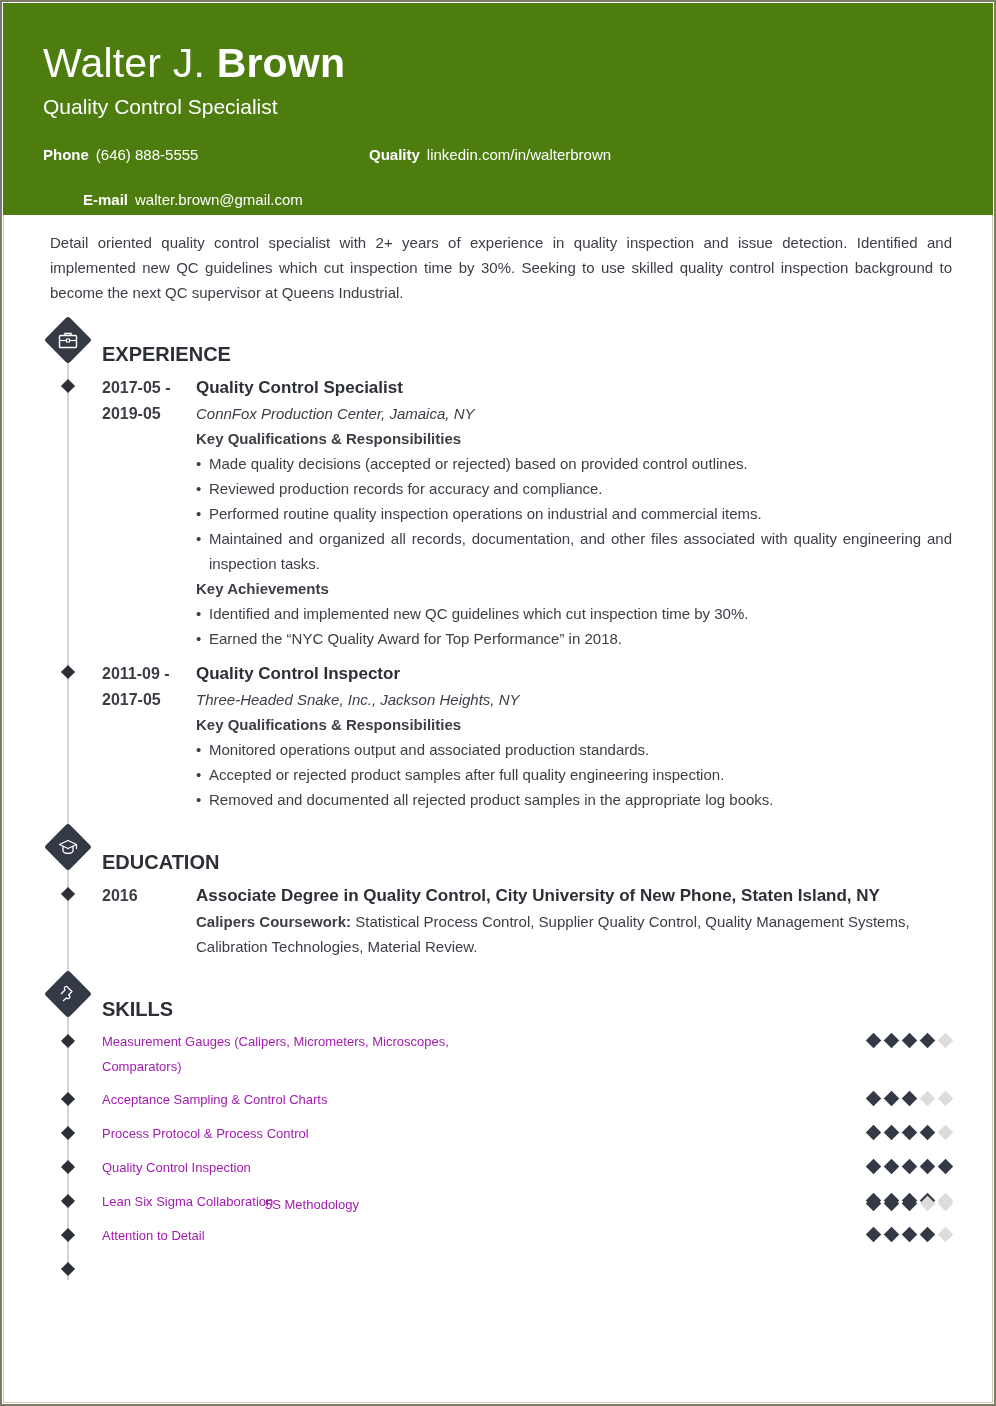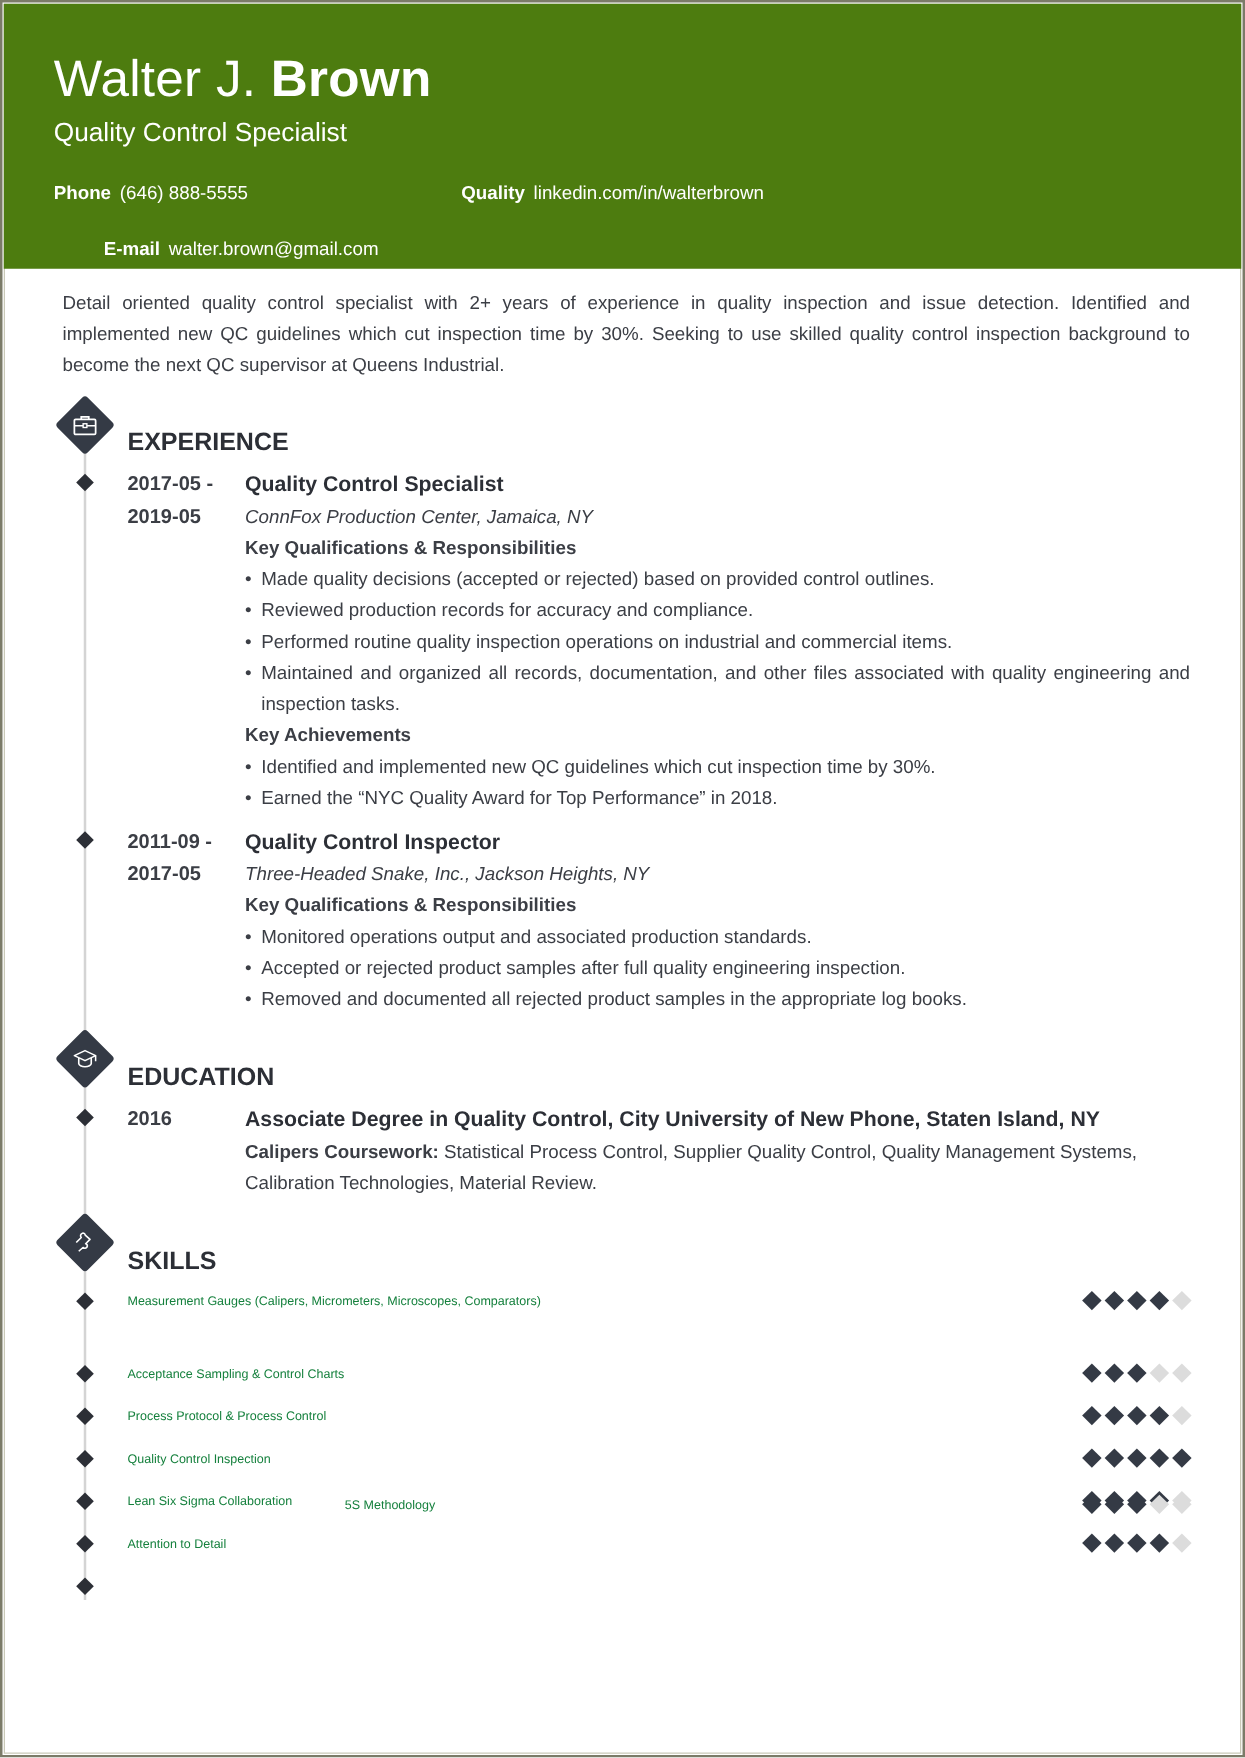--- a/index.html
+++ b/index.html
@@ -50,21 +50,21 @@
   }
   .date { position: absolute; left: 102px; font-size: 16px; font-weight: 700; line-height: 26px; color: #3b3e45; }
   .entry { position: absolute; left: 196px; width: 756px; font-size: 15px; line-height: 25px; color: #3b3e45; }
   .entry .role { font-size: 17px; font-weight: 700; color: #2c2f36; line-height: 27px; }
   .entry .company { font-style: italic; }
   .entry .subhead { font-weight: 700; }
   .entry ul { list-style: none; }
   .entry li { position: relative; padding-left: 13px; text-align: justify; }
   .entry li::before { content: "•"; position: absolute; left: 0; top: 0; }
 
-  .skill-row { position: absolute; left: 102px; width: 850px; font-size: 10px; line-height: 25px; color: #15803d; }
+  .skill-row { position: absolute; left: 102px; width: 850px; font-size: 13px; line-height: 25px; color: #a21caf; }
   .skill-name { width: 420px; }
   .rating { position: absolute; right: 0; top: 4px; display: flex; gap: 5px; }
   .rating span { width: 11px; height: 11px; transform: rotate(45deg); display: block; margin: 2px 1px; }
   .r-on { background: #343a45; }
   .r-off { background: #dcdcdc; }
 </style>
 </head>
 <body>
 
 <div class="page-frame"></div>

